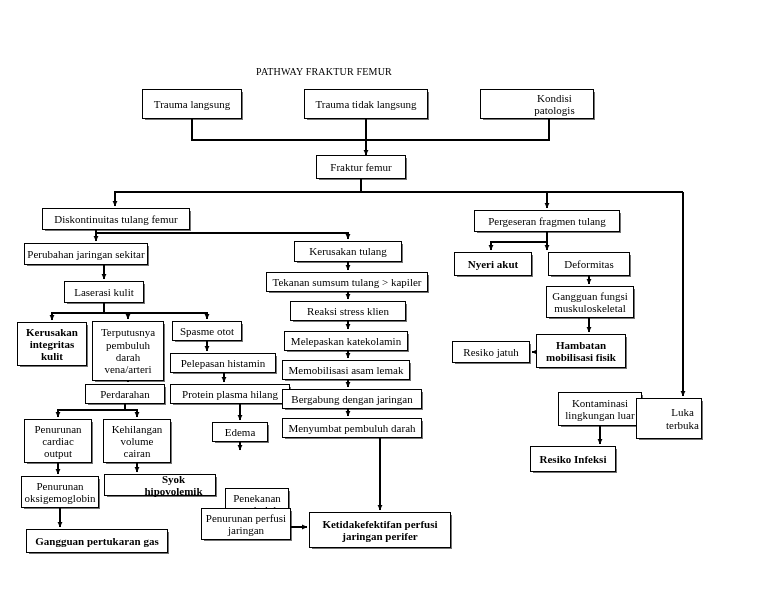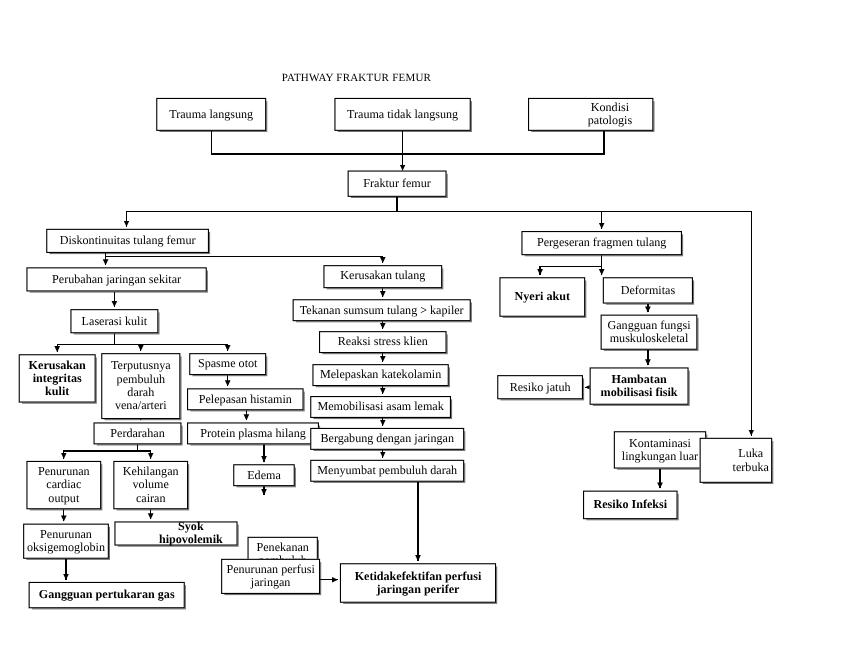--- a/index.html
+++ b/index.html
@@ -111,27 +111,27 @@
       </div>
       <div class="node" style="left: 316px; top: 155px; width: 90px; height: 24px;">
         <span>Fraktur femur</span>
       </div>
       <div class="node" style="left: 42px; top: 208px; width: 148px; height: 22px;">
         <span>Diskontinuitas tulang femur</span>
       </div>
       <div class="node" style="left: 474px; top: 210px; width: 146px; height: 22px;">
         <span>Pergeseran fragmen tulang</span>
       </div>
-      <div class="node" style="left: 24px; top: 243px; width: 164px; height: 22px;">
+      <div class="node" style="left: 24px; top: 243px; width: 124px; height: 22px;">
         <span>Perubahan jaringan sekitar</span>
       </div>
       <div class="node" style="left: 294px; top: 241px; width: 108px; height: 21px;">
         <span>Kerusakan tulang</span>
       </div>
-      <div class="node b" style="left: 454px; top: 252px; width: 78px; height: 36px;">
+      <div class="node b" style="left: 454px; top: 252px; width: 78px; height: 24px;">
         <span>Nyeri akut</span>
       </div>
       <div class="node" style="left: 548px; top: 252px; width: 82px; height: 24px;">
         <span>Deformitas</span>
       </div>
       <div class="node" style="left: 266px; top: 272px; width: 162px; height: 20px;">
         <span>Tekanan sumsum tulang &gt; kapiler</span>
       </div>
       <div class="node" style="left: 64px; top: 281px; width: 80px; height: 22px;">
         <span>Laserasi kulit</span>

